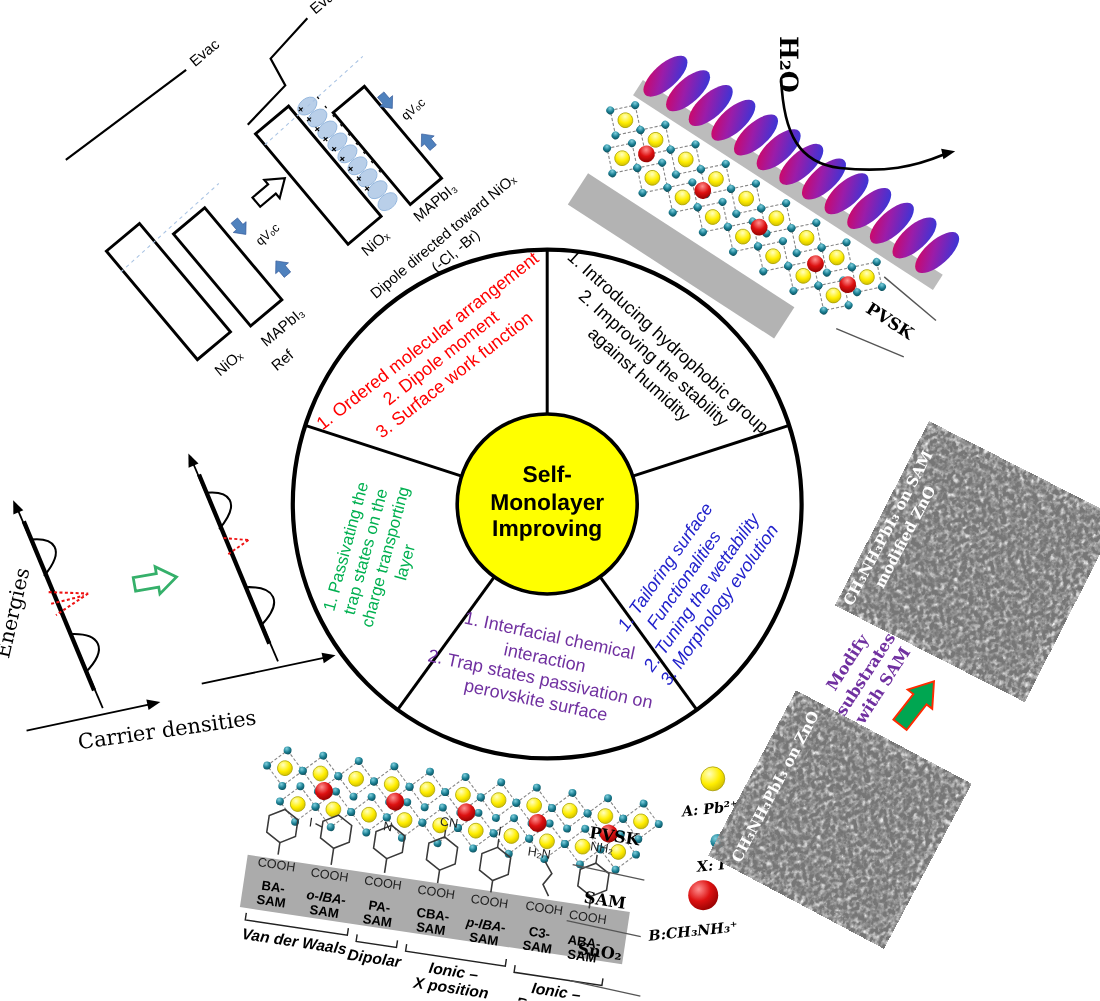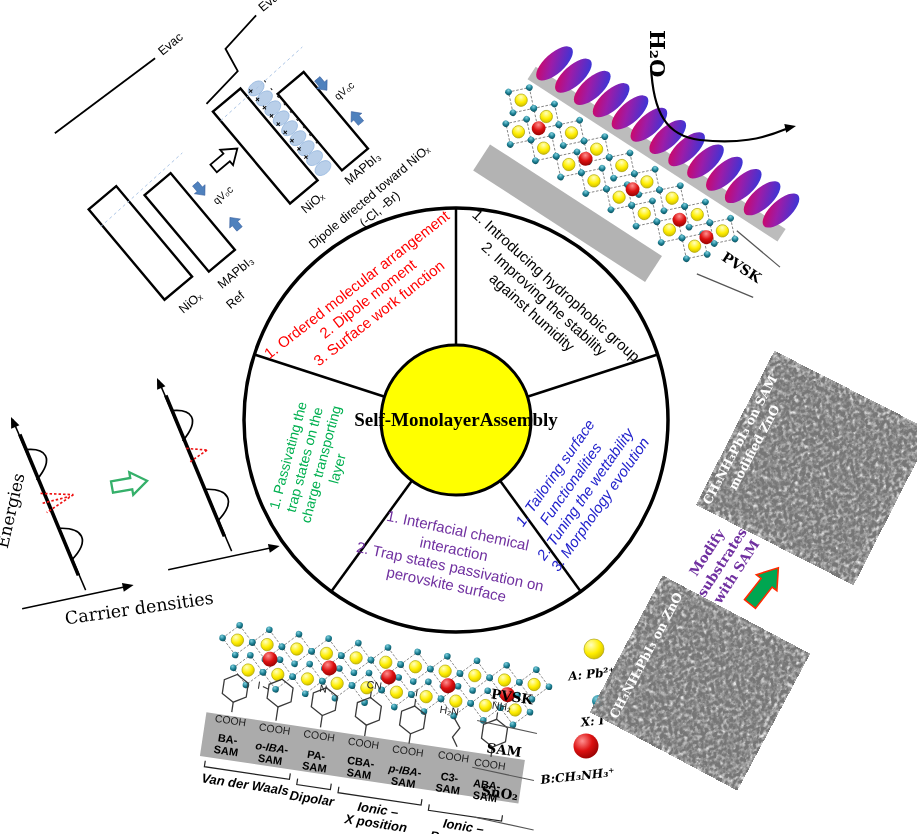--- a/index.html
+++ b/index.html
@@ -7,22 +7,22 @@
           font-family:"Liberation Sans","DejaVu Sans",sans-serif;}
   #art{position:absolute;left:0;top:0;z-index:1;}
   .overlay{position:absolute;z-index:2;}
   .wedge{display:flex;flex-direction:column;align-items:center;justify-content:center;
          text-align:center;line-height:1.22;font-weight:500;font-size:15px;}
   .wedge.red{color:#ff0000;}
   .wedge.black{color:#000000;}
   .wedge.blue{color:#2222cc;font-style:italic;}
   .wedge.purple{color:#7030a0;}
   .wedge.green{color:#00b050;font-size:14px;}
-  .center-label{display:flex;flex-direction:row;align-items:center;justify-content:center;
-    text-align:center;font-weight:bold;font-size:19px;line-height:1.2;color:#000;font-family:Liberation Serif, serif;}
+  .center-label{display:flex;flex-direction:column;align-items:center;justify-content:center;
+    text-align:center;font-weight:bold;font-size:19px;line-height:1.2;color:#000;}
   .sem-label{color:#ffffff;font-family:"DejaVu Serif","Liberation Serif",serif;
     font-weight:bold;font-size:12.5px;text-align:center;line-height:1.25;white-space:nowrap;}
   .transfer-label{color:#7030a0;font-family:"DejaVu Serif","Liberation Serif",serif;
     font-weight:bold;font-size:13.5px;text-align:center;line-height:1.3;}
   svg text{font-family:"Liberation Sans","DejaVu Sans",sans-serif;}
   svg text.serif{font-family:"DejaVu Serif","Liberation Serif",serif;}
 </style>
 </head>
 <body>
 
@@ -383,21 +383,21 @@
 <div class="overlay wedge green" style="left:228px;top:424px;width:170px;height:76px;transform:rotate(-75deg);">
   <div>1. Passivating the</div>
   <div>trap states on the</div>
   <div>charge transporting</div>
   <div>layer</div>
 </div>
 
 <div class="overlay center-label" style="left:386px;top:385px;width:140px;height:70px;">
   <div>Self-</div>
   <div>Monolayer</div>
-  <div>Assembly</div>
+  <div>Improving</div>
 </div>
 
 <div class="overlay sem-label" style="left:576px;top:648px;width:140px;transform:rotate(-62deg);"><span>CH₃NH₃PbI₃ on ZnO</span></div>
 <div class="overlay sem-label" style="left:672px;top:428px;width:150px;transform:rotate(-62deg);">
   <div>CH₃NH₃PbI₃ on SAM</div>
   <div>modified ZnO</div>
 </div>
 <div class="overlay transfer-label" style="left:672px;top:536px;width:100px;transform:rotate(-57deg);">
   <div>Modify</div>
   <div>substrates</div>

